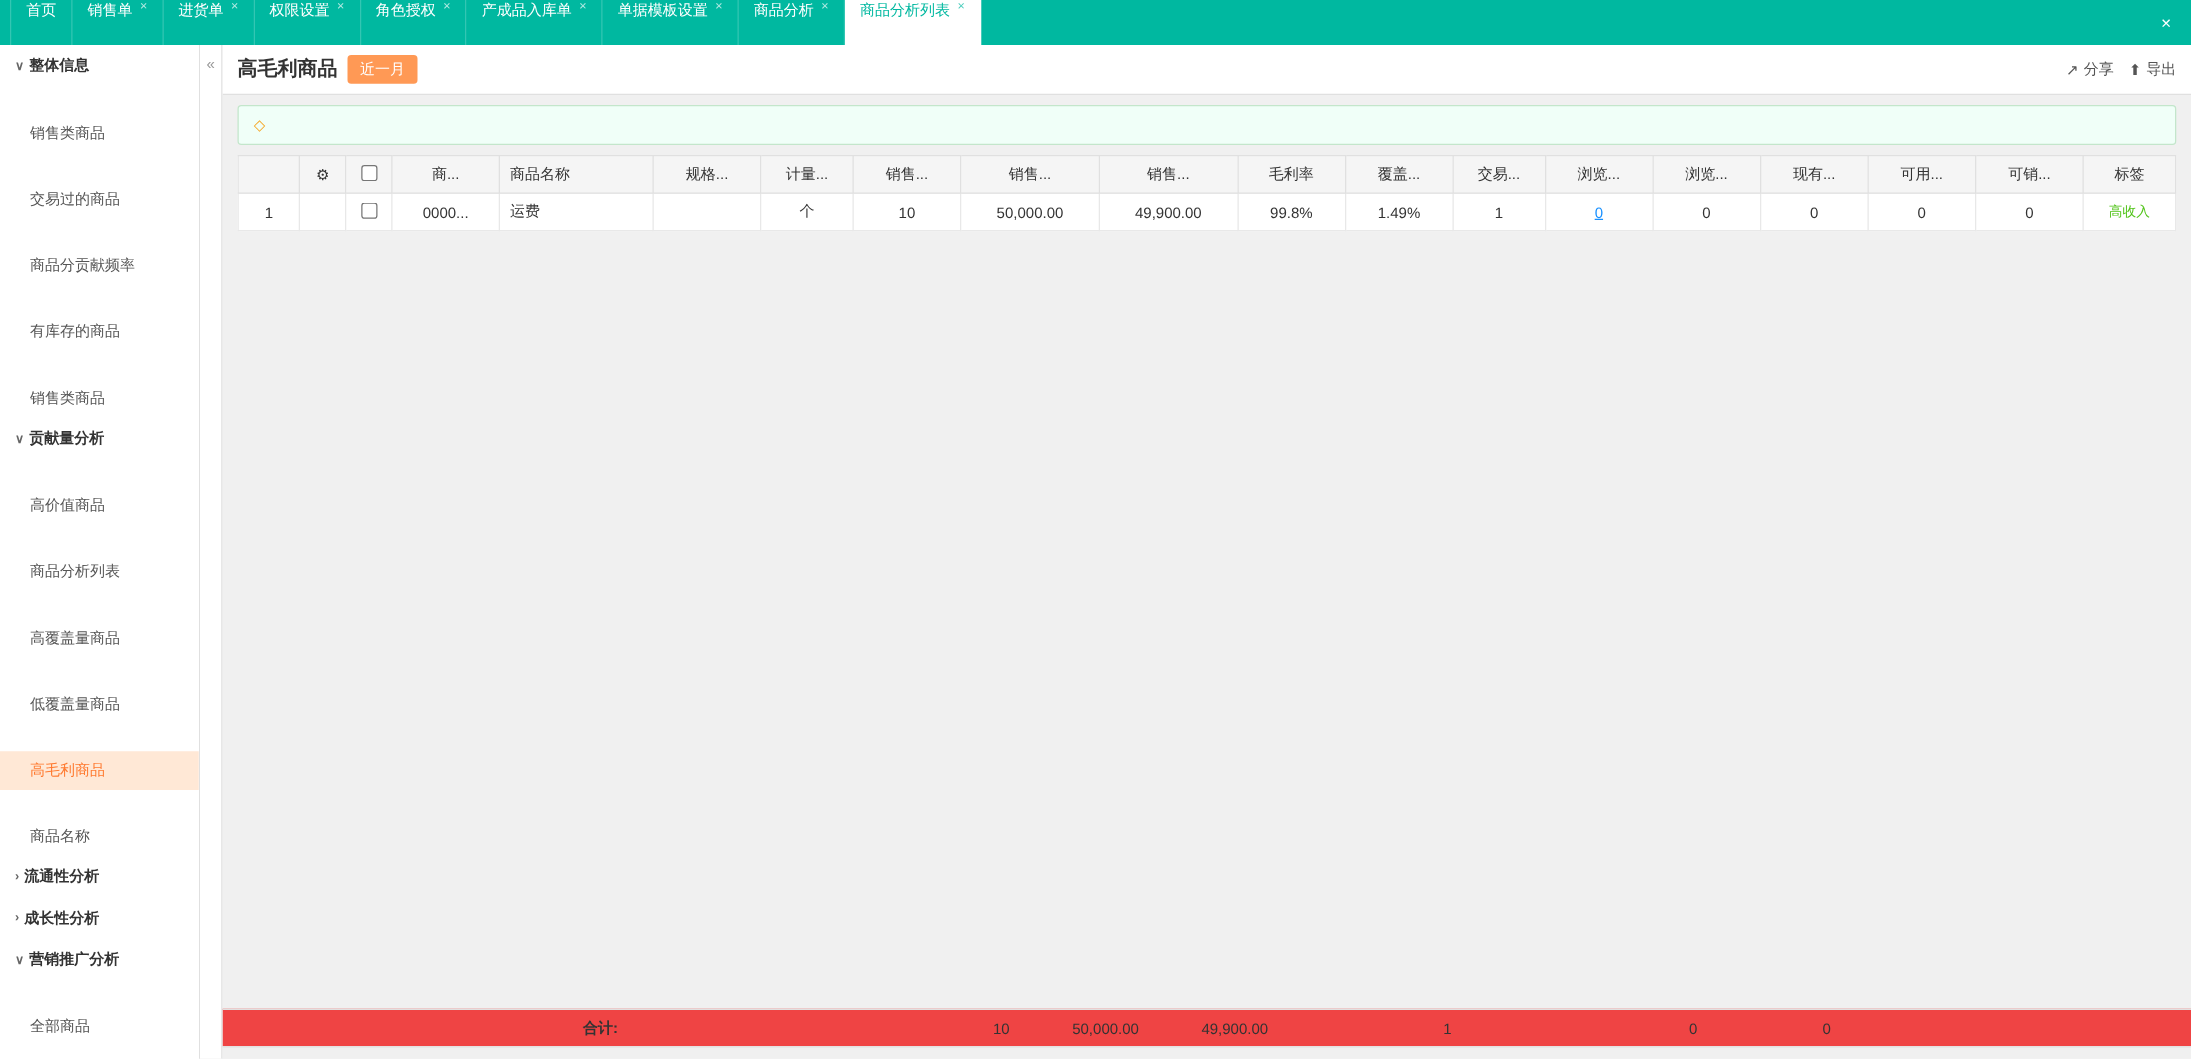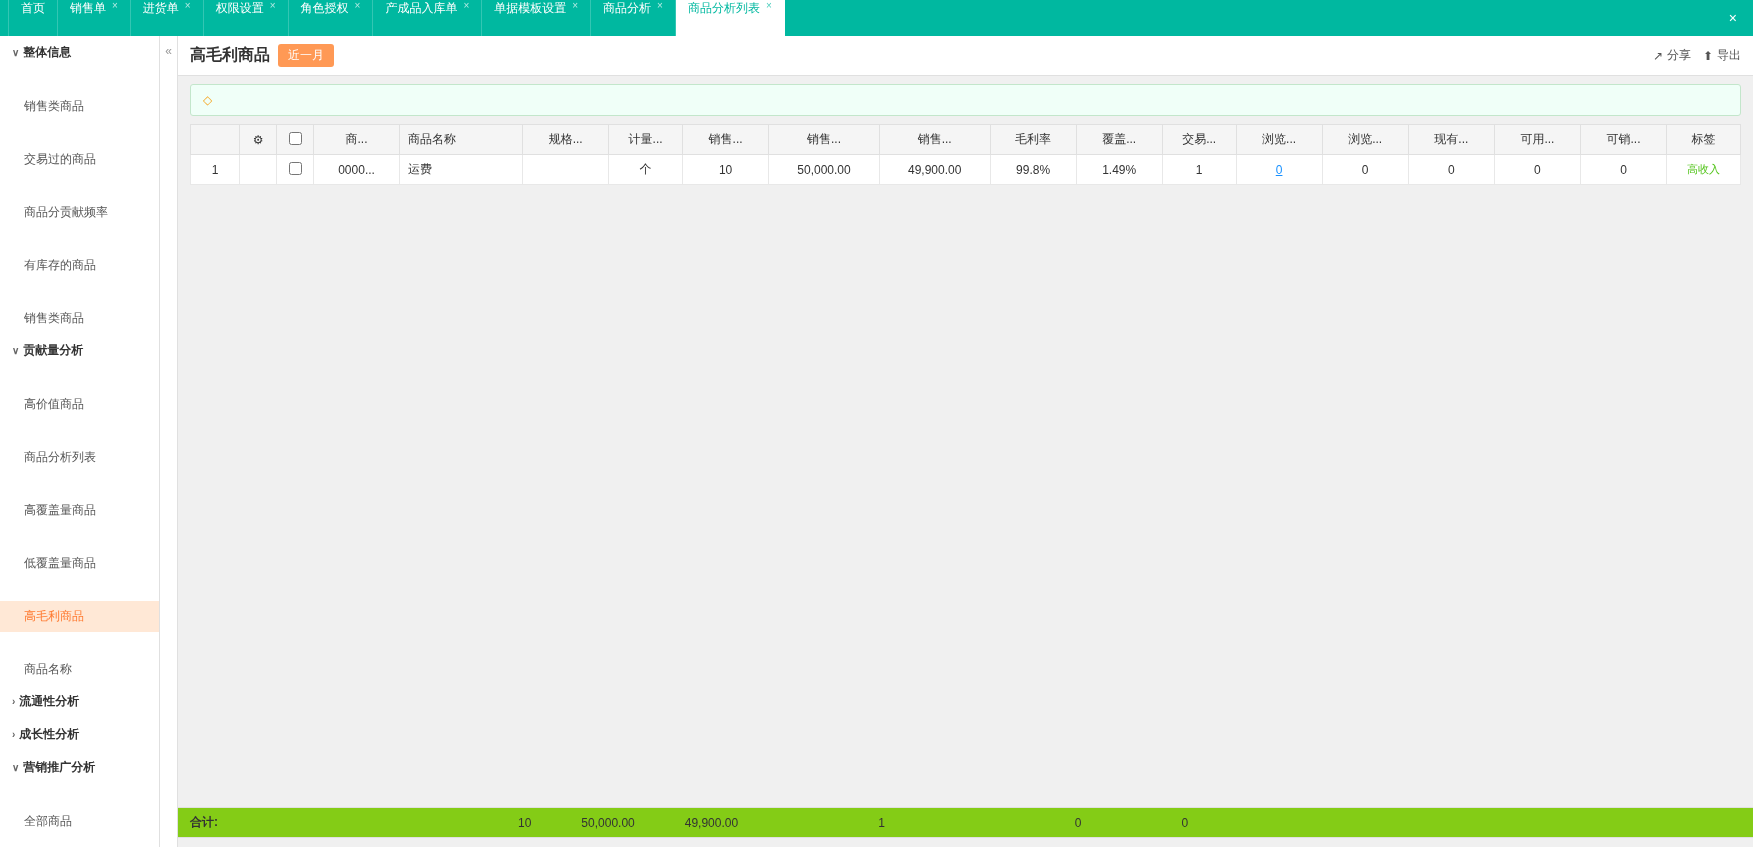--- a/index.html
+++ b/index.html
@@ -202,28 +202,29 @@
     }
 
     .tag-high-income {
       color: #52c41a;
       font-size: 11px;
       margin-top: 47px;
     }
 
     
     .footer-bar {
-      background: #84cc16;
+      background: #ef4444;
       border-top: 1px solid #e0e0e0;
       padding: 6px 12px;
       display: flex;
       align-items: center;
       gap: 20px;
       font-size: 12px;
       color: #333;
+      justify-content: center;
     }
     .footer-label { font-weight: bold; }
 
     
     .bottom-scrollbar {
       height: 10px;
       background: #f0f0f0;
       border-top: 1px solid #e0e0e0;
     }
     .checkbox-cell { text-align: center; }

